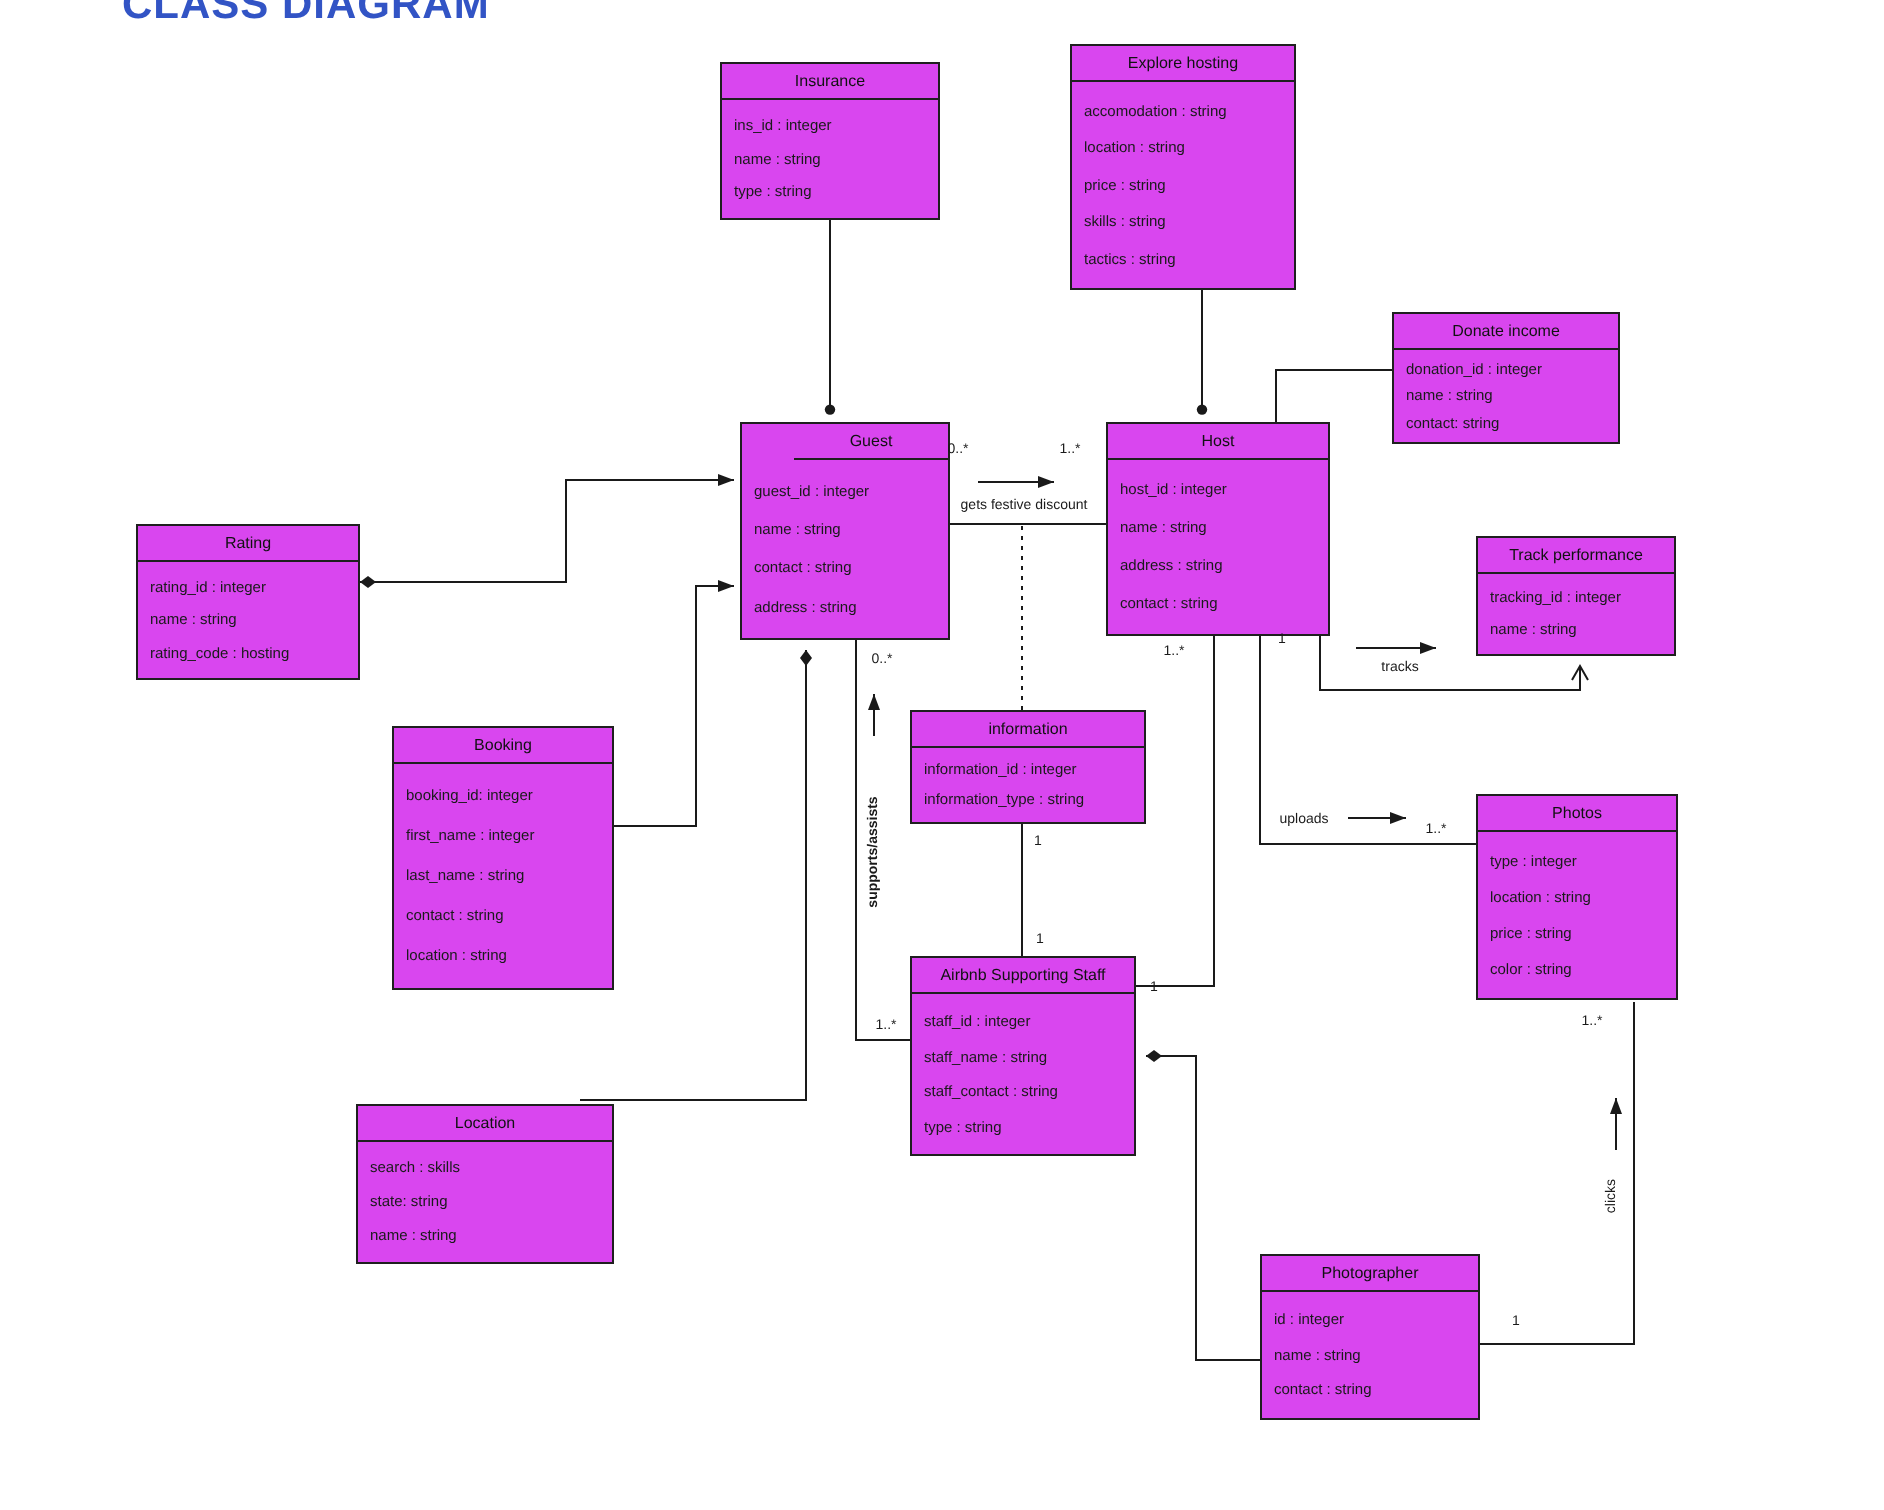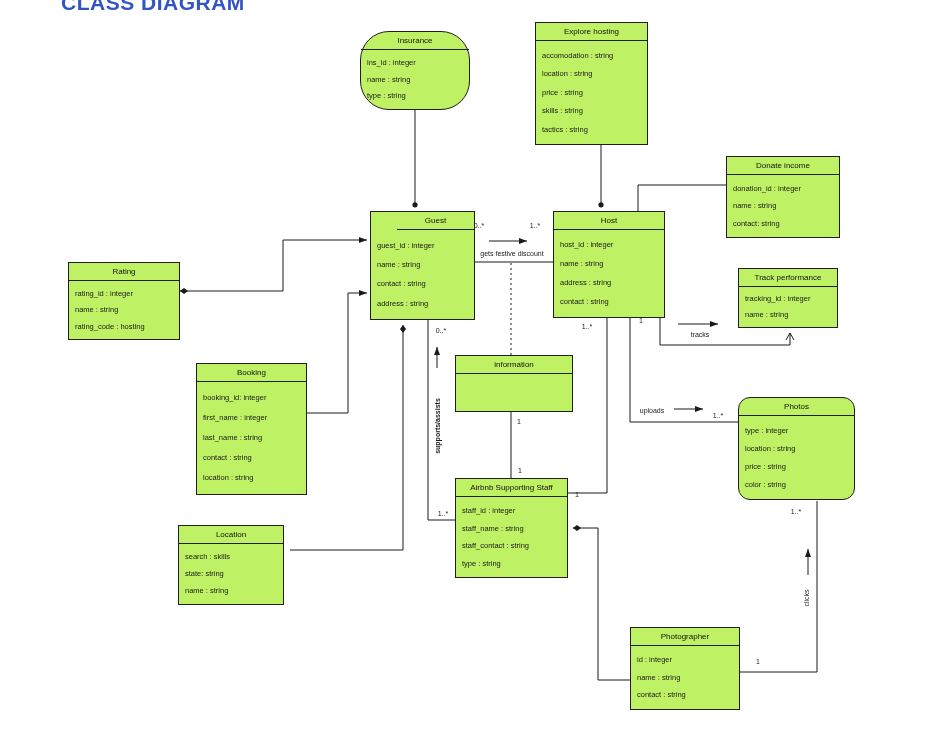--- a/index.html
+++ b/index.html
@@ -2,21 +2,21 @@
 <html><head>
 <meta charset="utf-8">
 <style>
   html,body{margin:0;padding:0;background:#ffffff;}
   body{width:942px;height:755px;overflow:hidden;position:relative;
        font-family:"Liberation Sans","DejaVu Sans",sans-serif;}
   .page-title{position:absolute;left:61px;top:-9px;margin:0;
        font-size:21px;font-weight:bold;letter-spacing:.5px;}
   .canvas{position:absolute;left:0;top:0;width:942px;height:755px;}
   svg.wires{position:absolute;left:0;top:0;width:942px;height:755px;}
-  .uml-class{position:absolute;background:#bef264;border:1px solid #1f1f1f;
+  .uml-class{position:absolute;background:#d946ef;border:1px solid #1f1f1f;
        box-sizing:border-box;font-size:7.5px;color:#1a1a1a;}
   .uml-class-title{height:17px;line-height:17px;text-align:center;
        border-bottom:1px solid #1f1f1f;font-size:8px;color:#111;}
   .uml-attrs{position:absolute;left:0;right:0;top:18px;bottom:0;
        display:flex;flex-direction:column;justify-content:space-evenly;
        padding-left:6px;padding-right:2px;}
   .uml-attr{white-space:nowrap;line-height:1;}
   .dlabel{position:absolute;font-size:7px;color:#1a1a1a;white-space:nowrap;
        transform:translate(-50%,-50%);background:transparent;}
   .dlabel.rot{transform:translate(-50%,-50%) rotate(-90deg);}
@@ -97,39 +97,39 @@
       <g>
         <polyline points="678,324 718,324" fill="none" stroke="#1a1a1a" stroke-width="1"></polyline>
         <path d="M 718 324 L 710 327 L 710 321 Z" fill="#1a1a1a"></path>
       </g>
       <g>
         <polyline points="808,575 808,549" fill="none" stroke="#1a1a1a" stroke-width="1"></polyline>
         <path d="M 808 549 L 811 557 L 805 557 Z" fill="#1a1a1a"></path>
       </g>
     </svg>
   <div>
-      <div class="uml-class" style="left: 360px; top: 31px; width: 110px; height: 79px; border-radius: 29px;">
+      <div class="uml-class" style="left: 360px; top: 31px; width: 110px; height: 79px;">
         <div class="uml-class-title">Insurance</div>
         <div class="uml-attrs">
           <div class="uml-attr">ins_id : integer</div>
           <div class="uml-attr">name : string</div>
           <div class="uml-attr">type : string</div>
         </div>
       </div>
       <div class="uml-class" style="left: 535px; top: 22px; width: 113px; height: 123px;">
         <div class="uml-class-title">Explore hosting</div>
         <div class="uml-attrs">
           <div class="uml-attr">accomodation : string</div>
           <div class="uml-attr">location : string</div>
           <div class="uml-attr">price : string</div>
           <div class="uml-attr">skills : string</div>
           <div class="uml-attr">tactics : string</div>
         </div>
       </div>
-      <div class="uml-class" style="left: 726px; top: 156px; width: 114px; height: 82px;">
+      <div class="uml-class" style="left: 696px; top: 156px; width: 114px; height: 66px;">
         <div class="uml-class-title">Donate income</div>
         <div class="uml-attrs">
           <div class="uml-attr">donation_id : integer</div>
           <div class="uml-attr">name : string</div>
           <div class="uml-attr">contact: string</div>
         </div>
       </div>
       <div class="uml-class" style="left: 370px; top: 211px; width: 105px; height: 109px; padding-left: 26px;">
         <div class="uml-class-title">Guest</div>
         <div class="uml-attrs">
@@ -168,39 +168,43 @@
         <div class="uml-attrs">
           <div class="uml-attr">booking_id: integer</div>
           <div class="uml-attr">first_name : integer</div>
           <div class="uml-attr">last_name : string</div>
           <div class="uml-attr">contact : string</div>
           <div class="uml-attr">location : string</div>
         </div>
       </div>
       <div class="uml-class" style="left: 455px; top: 355px; width: 118px; height: 57px;">
         <div class="uml-class-title">information</div>
+        <div class="uml-attrs">
+          <div class="uml-attr">information_id : integer</div>
+          <div class="uml-attr">information_type : string</div>
+        </div>
       </div>
       <div class="uml-class" style="left: 455px; top: 478px; width: 113px; height: 100px;">
         <div class="uml-class-title">Airbnb Supporting Staff</div>
         <div class="uml-attrs">
           <div class="uml-attr">staff_id : integer</div>
           <div class="uml-attr">staff_name : string</div>
           <div class="uml-attr">staff_contact : string</div>
           <div class="uml-attr">type : string</div>
         </div>
       </div>
-      <div class="uml-class" style="left: 178px; top: 525px; width: 106px; height: 80px;">
+      <div class="uml-class" style="left: 178px; top: 552px; width: 129px; height: 80px;">
         <div class="uml-class-title">Location</div>
         <div class="uml-attrs">
           <div class="uml-attr">search : skills</div>
           <div class="uml-attr">state: string</div>
           <div class="uml-attr">name : string</div>
         </div>
       </div>
-      <div class="uml-class" style="left: 738px; top: 397px; width: 117px; height: 103px; border-radius: 12px;">
+      <div class="uml-class" style="left: 738px; top: 397px; width: 101px; height: 103px;">
         <div class="uml-class-title">Photos</div>
         <div class="uml-attrs">
           <div class="uml-attr">type : integer</div>
           <div class="uml-attr">location : string</div>
           <div class="uml-attr">price : string</div>
           <div class="uml-attr">color : string</div>
         </div>
       </div>
       <div class="uml-class" style="left: 630px; top: 627px; width: 110px; height: 83px;">
         <div class="uml-class-title">Photographer</div>

